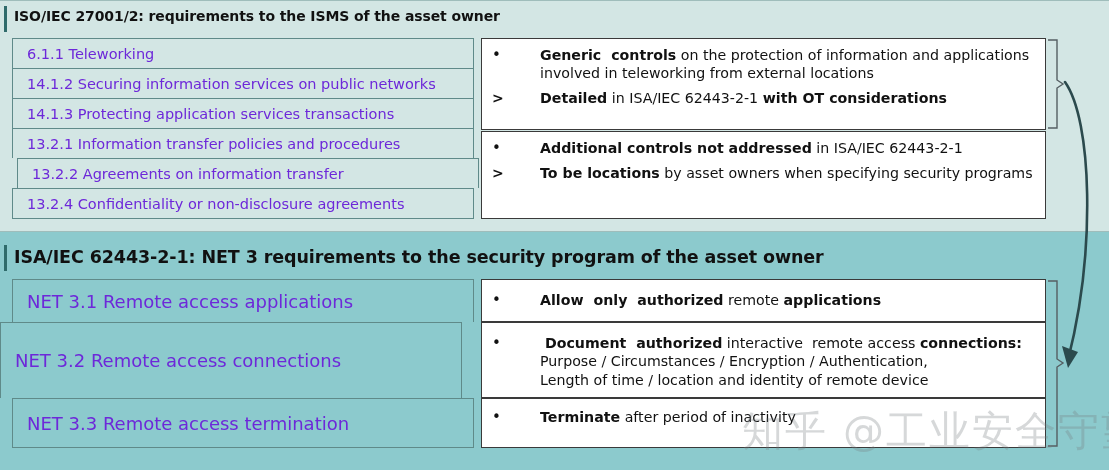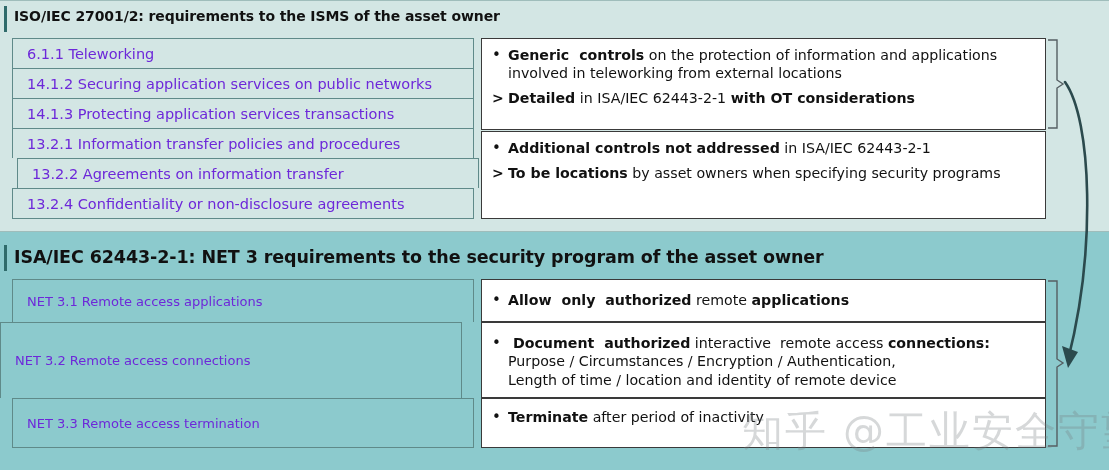--- a/index.html
+++ b/index.html
@@ -32,40 +32,40 @@
     position:absolute;box-sizing:border-box;
     border:1px solid #5f8a89;
     border-bottom:none;
     display:flex;align-items:center;
     padding-left:14px;padding-right:8px;
     color:#6d28d9;
   }
   .left-col:last-child{border-bottom:1px solid #5f8a89;}
 
   .lc-top{background:#d3e6e4;font-size:14.5px;}
-  .lc-bot{background:#8ccacd;font-size:13px;}
+  .lc-bot{background:#8ccacd;font-size:18px;}
 
   .right-box{
     position:absolute;box-sizing:border-box;
     background:#ffffff;
     border:1px solid #3a3a3a;
     padding:7px 10px 7px 10px;
     color:#111111;
     font-size:14.2px;
     line-height:1.30;
   }
 
   .bullet-row{display:flex;align-items:flex-start;}
   .bullet-mark{
     flex:0 0 auto;width:16px;text-align:left;
     font-size:14px;line-height:1.30;color:#111;
   }
   .bullet-mark.dot{font-size:15px;}
   .bullet-mark.chev{font-weight:bold;font-size:14px;}
-  .bullet-body{flex:1 1 auto;}
+  .bullet-body{flex:1 1 auto;margin-left:32px;}
   b{font-weight:bold;}
 
   
   .brace{position:absolute;}
 
   
   .arrow{position:absolute;left:1040px;top:20px;width:69px;height:400px;pointer-events:none;}
 
   
   .watermark{
@@ -83,21 +83,21 @@
 <div class="canvas">
 
   <div class="panel panel-top" style="background: rgb(211, 230, 228);"></div>
   <div class="title-bar" style="top:6px;height:26px;"></div>
   <div class="panel-title title-top">ISO/IEC 27001/2: requirements to the ISMS of the asset owner</div>
 
   <div class="left-col lc-top" style="left: 12px; top: 38px; width: 462px; height: 30px; background: rgb(211, 230, 228);">
     <span>6.1.1 Teleworking</span>
   </div>
   <div class="left-col lc-top" style="left: 12px; top: 68px; width: 462px; height: 30px; background: rgb(211, 230, 228);">
-    <span>14.1.2 Securing application services on public networks</span>
+    <span>14.1.2 Securing information services on public networks</span>
   </div>
   <div class="left-col lc-top" style="left: 12px; top: 98px; width: 462px; height: 30px; background: rgb(211, 230, 228); text-align: right;">
     <span>14.1.3 Protecting application services transactions</span>
   </div>
   <div class="left-col lc-top" style="left: 12px; top: 128px; width: 462px; height: 30px; background: rgb(211, 230, 228);">
     <span>13.2.1 Information transfer policies and procedures</span>
   </div>
   <div class="left-col lc-top" style="left: 17px; top: 158px; width: 462px; height: 30px; background: rgb(211, 230, 228);">
     <span>13.2.2 Agreements on information transfer</span>
   </div>

